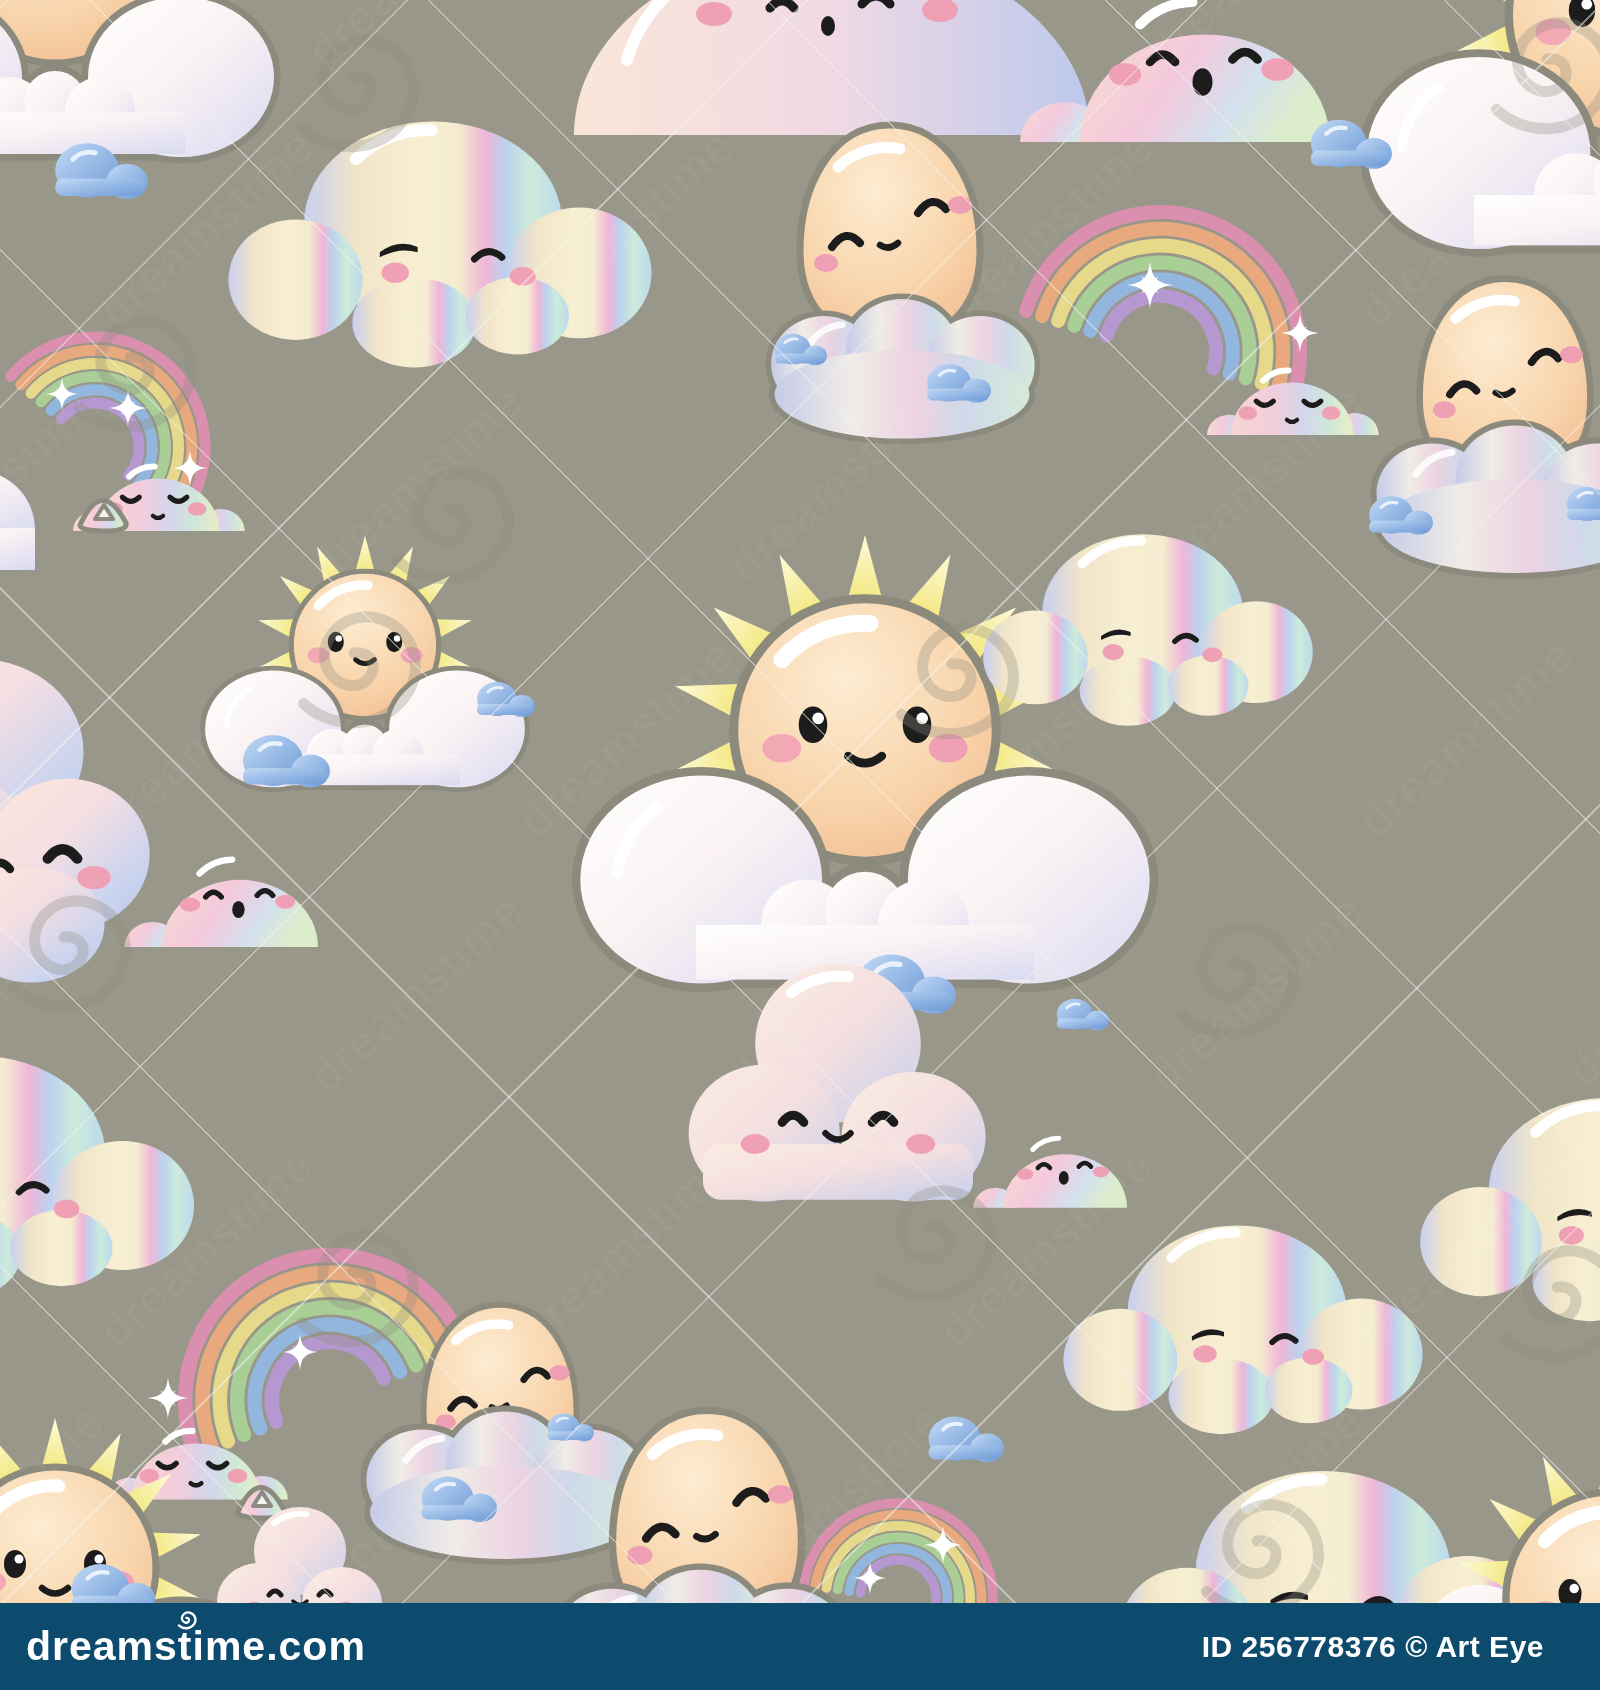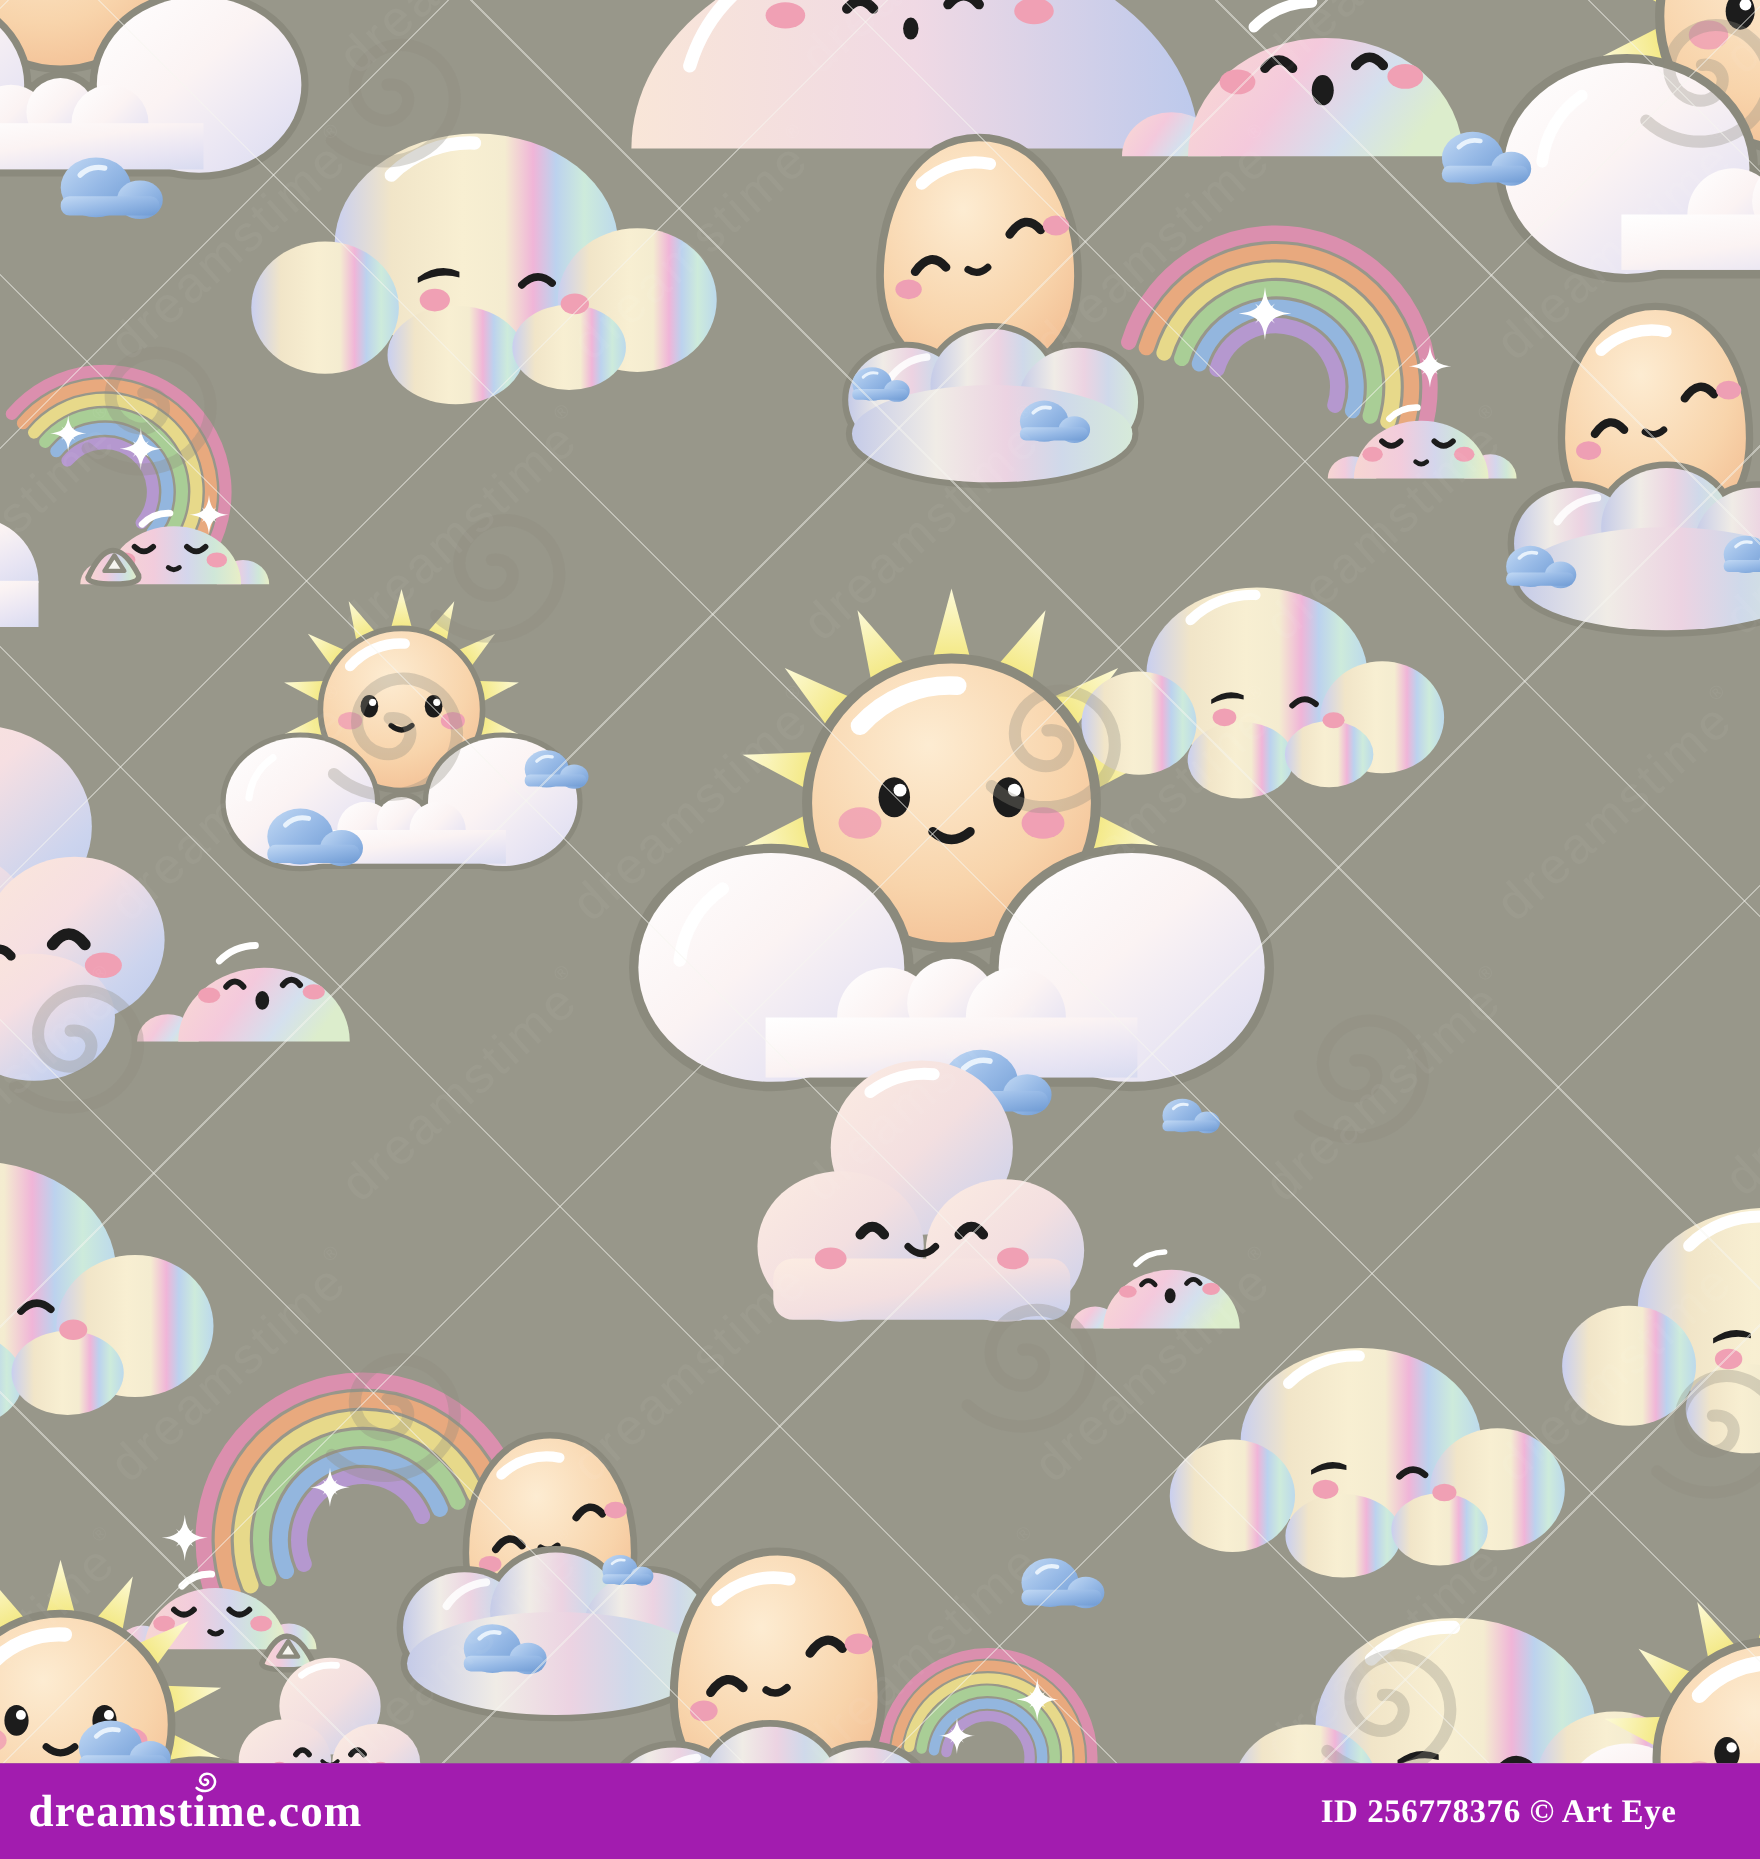--- a/index.html
+++ b/index.html
@@ -18,21 +18,21 @@
     position:absolute;color:rgba(255,255,255,.20);font-size:46px;letter-spacing:3px;
     transform:rotate(-42deg);white-space:nowrap;font-weight:normal;
   }
   .wm sup{font-size:17px;vertical-align:28px;}
   .bar{
     position:absolute;left:0;bottom:0;width:1600px;height:87px;background:#1779ab;
     display:flex;align-items:center;justify-content:space-between;color:#ffffff;
   }
   .logo{font-size:41px;font-weight:bold;letter-spacing:1px;margin-left:26px;position:relative;line-height:1;}
   .logo-spiral{position:absolute;left:150px;top:-16px;}
-  .credit{font-size:30px;font-weight:bold;margin-right:76px;letter-spacing:0.5px;}
+  .credit{font-size:30px;font-weight:bold;margin-right:56px;letter-spacing:0.5px;}
 </style>
 </head>
 <body>
 
 <div class="stage" style="background: rgb(152, 151, 138);">
 
   <svg id="art" width="1600" height="1603" viewBox="0 0 1600 1603" xmlns="http://www.w3.org/2000/svg" xmlns:xlink="http://www.w3.org/1999/xlink">
     <defs>
       <radialGradient id="gEgg" cx="0.42" cy="0.3" r="0.9">
         <stop offset="0" stop-color="#fdecd2"></stop>
@@ -381,21 +381,21 @@
       <div class="wm" style="left: 490px; top: 1215px; opacity: 0.2;">dreamstime<sup>®</sup></div>
       <div class="wm" style="left: 910px; top: 1215px; opacity: 0.2;">dreamstime<sup>®</sup></div>
       <div class="wm" style="left: 1330px; top: 1215px; opacity: 0.2;">dreamstime<sup>®</sup></div>
       <div class="wm" style="left: -140px; top: 1470px; opacity: 0.2;">dreamstime<sup>®</sup></div>
       <div class="wm" style="left: 280px; top: 1470px; opacity: 0.2;">dreamstime<sup>®</sup></div>
       <div class="wm" style="left: 700px; top: 1470px; opacity: 0.2;">dreamstime<sup>®</sup></div>
       <div class="wm" style="left: 1120px; top: 1470px; opacity: 0.2;">dreamstime<sup>®</sup></div>
       <div class="wm" style="left: 1540px; top: 1470px; opacity: 0.2;">dreamstime</div>
     </div>
 
-  <div class="bar" style="background: #a21caf; font-family: Liberation Serif, serif;">
+  <div class="bar" style="background: #0c4a6e;">
     <div class="logo">
       <span>dreamstime.com</span>
       <svg class="logo-spiral" width="22" height="20" viewBox="-60 -58 132 122" xmlns="http://www.w3.org/2000/svg">
         <path d="M2,-10 C16,-12 24,0 16,12 C6,26 -18,20 -24,0 C-30,-24 -6,-48 22,-42 C56,-34 68,4 48,30 C28,58 -16,62 -44,36" fill="none" stroke="#ffffff" stroke-width="14" stroke-linecap="round"></path>
       </svg>
     </div>
     <div class="credit">
       <span>ID 256778376</span>
       <span> </span>
       <span>© Art Eye</span>

